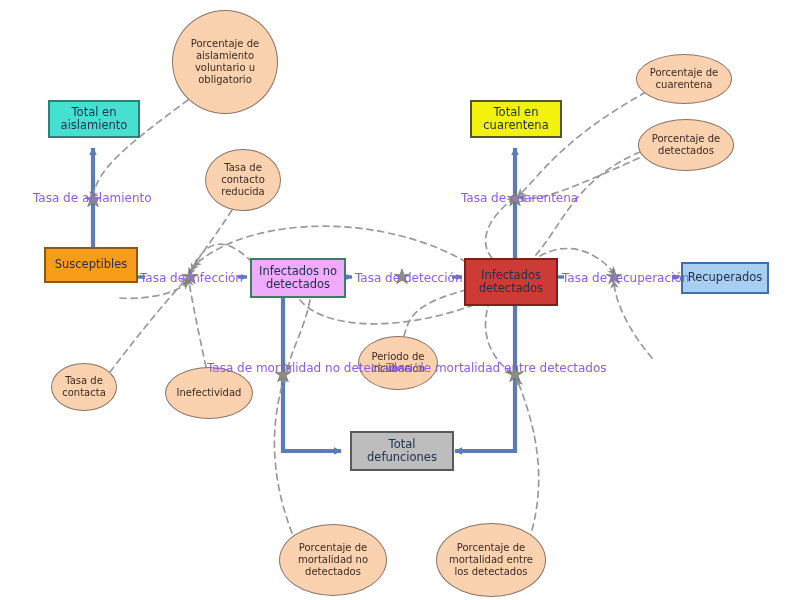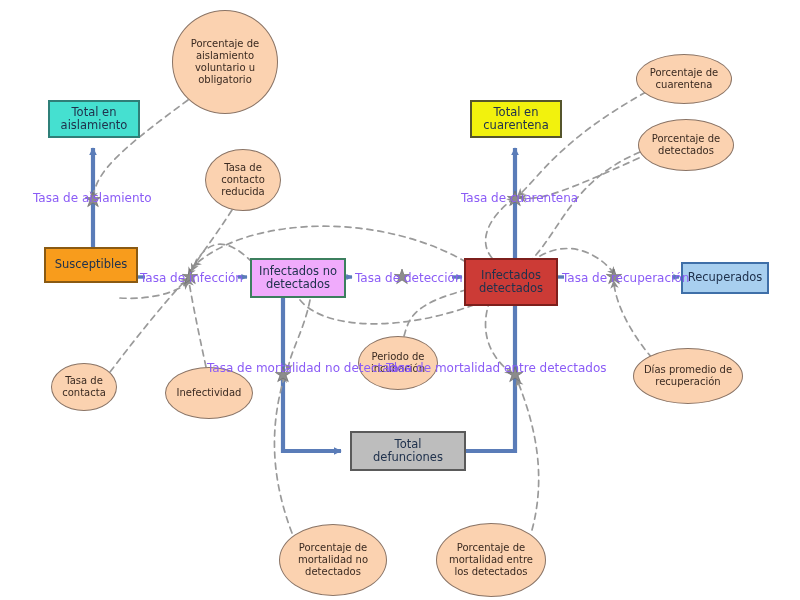--- a/index.html
+++ b/index.html
@@ -187,21 +187,21 @@
       <div>
         <span>Total en</span>
         <span>cuarentena</span>
       </div>
     </div>
   <div class="stock" id="s5" style="left: 681px; top: 262px; width: 88px; height: 32px; background: rgb(168, 207, 239); border-color: rgb(63, 111, 168); border-width: 2px;">
       <div>
         <span>Recuperados</span>
       </div>
     </div>
-  <div class="stock" id="s6" style="left: 350px; top: 431px; width: 116px; height: 40px; background: rgb(189, 189, 189); border-color: rgb(90, 90, 90); border-width: 2px;">
+  <div class="stock" id="s6" style="left: 350px; top: 431px; width: 104px; height: 40px; background: rgb(189, 189, 189); border-color: rgb(90, 90, 90); border-width: 2px;">
       <div>
         <span>Total</span>
         <span>defunciones</span>
       </div>
     </div>
 
   <div class="flowlabel" id="f0" style="left: 33px; top: 192px;">Tasa de aislamiento</div>
   <div class="flowlabel" id="f1" style="left: 140px; top: 272px;">Tasa de infección</div>
   <div class="flowlabel" id="f2" style="left: 355px; top: 272px;">Tasa de detección</div>
   <div class="flowlabel" id="f3" style="left: 562px; top: 272px;">Tasa de recuperación</div>
@@ -246,26 +246,20 @@
         <span>Porcentaje de</span>
         <span>cuarentena</span>
       </div>
     </div>
   <div class="ellipse" id="v6" style="left: 638px; top: 119px; width: 96px; height: 52px;">
       <div>
         <span>Porcentaje de</span>
         <span>detectados</span>
       </div>
     </div>
-  <div class="ellipse" id="v7" style="left: 633px; top: 348px; width: 110px; height: 56px;">
-      <div>
-        <span>Días promedio de</span>
-        <span>recuperación</span>
-      </div>
-    </div>
   <div class="ellipse" id="v8" style="left: 279px; top: 524px; width: 108px; height: 72px;">
       <div>
         <span>Porcentaje de</span>
         <span>mortalidad no</span>
         <span>detectados</span>
       </div>
     </div>
   <div class="ellipse" id="v9" style="left: 436px; top: 523px; width: 110px; height: 74px;">
       <div>
         <span>Porcentaje de</span>

